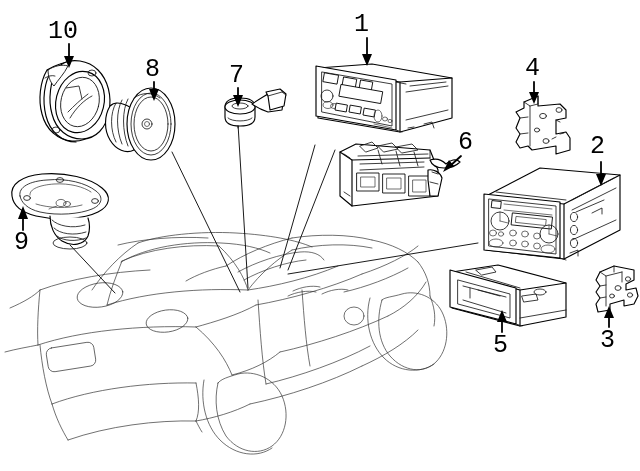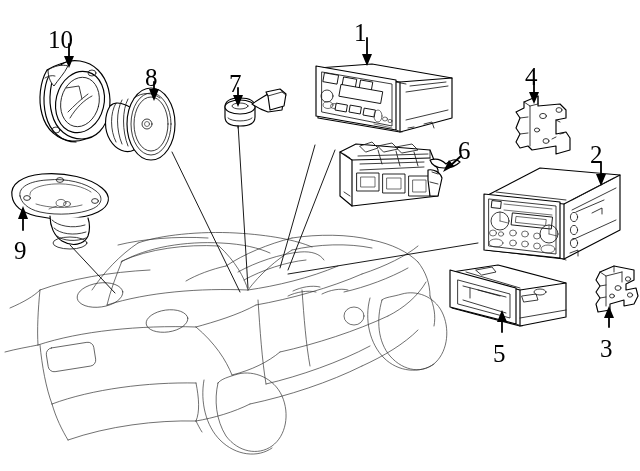--- a/index.html
+++ b/index.html
@@ -69,28 +69,27 @@
     stroke: none;
   }
   .leader {
     fill: none;
     stroke: #000000;
     stroke-width: 0.9;
     stroke-linecap: round;
   }
   .callout-num {
     position: absolute;
-    font-family: Liberation Serif, serif;
+    font-family: Liberation Mono, monospace;
     font-size: 25px;
     font-weight: 400;
     color: #000000;
     line-height: 1;
     user-select: none;
     white-space: nowrap;
-    margin-top: 8px;
   }
 </style>
 </head>
 <body>
 
 <div id="diagram-root">
 
   <svg id="parts-svg" viewBox="0 0 640 471" xmlns="http://www.w3.org/2000/svg">
 
     <g>

